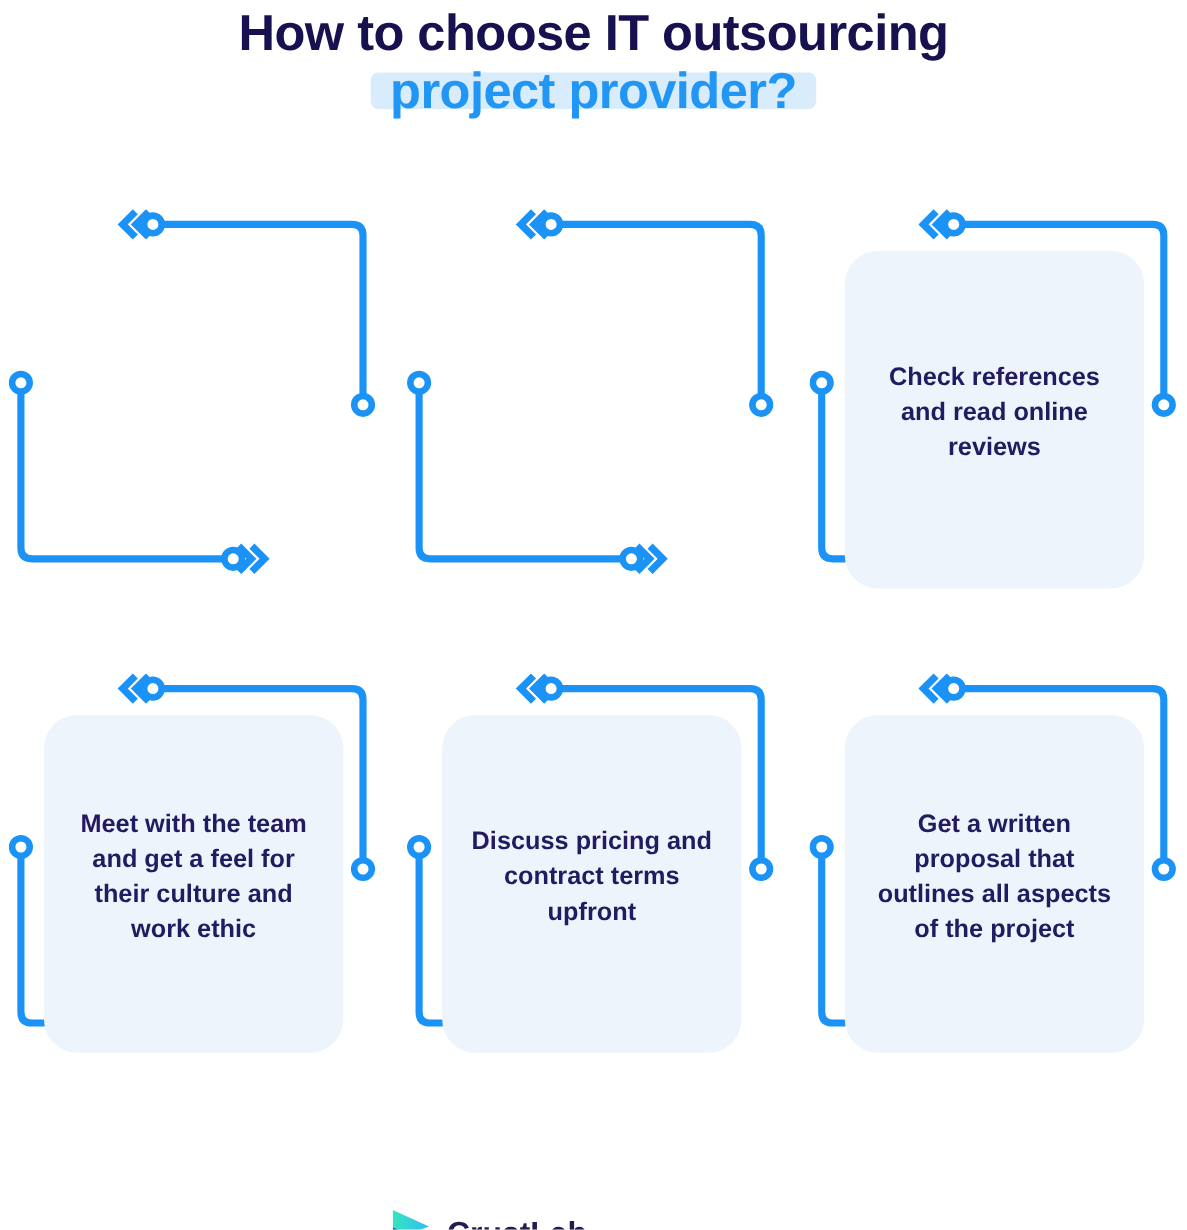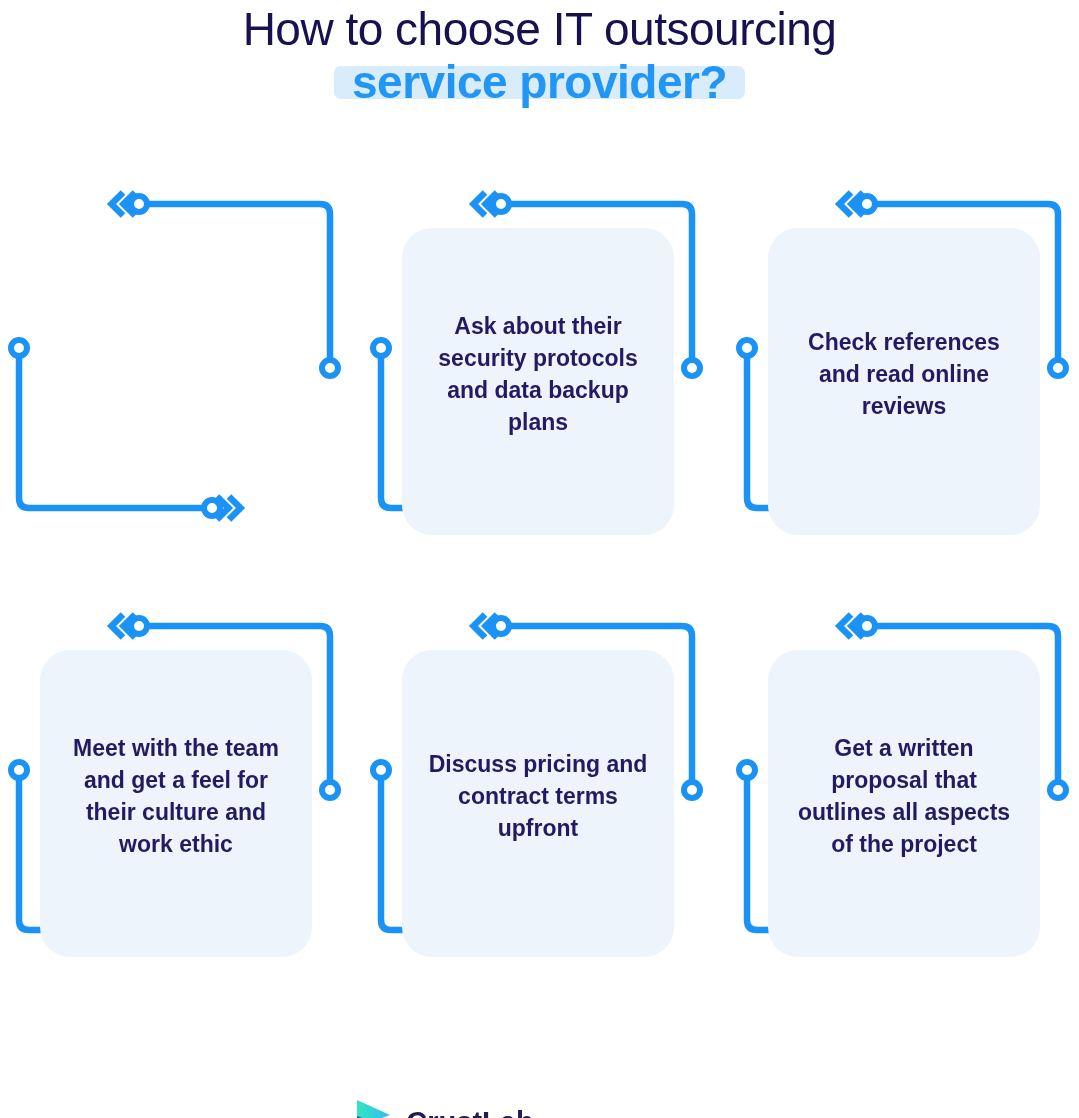--- a/index.html
+++ b/index.html
@@ -7,21 +7,21 @@
     position:relative;
     width:1079px;height:1118px;
     background:#ffffff;
     font-family:"Liberation Sans", sans-serif;
     overflow:hidden;
   }
   
   .title{position:absolute;top:0;left:0;width:1079px;text-align:center;}
   .title .t1{
     margin-top:2px;
-    font-size:46px;font-weight:400;letter-spacing:-0.5px;
+    font-size:46px;font-weight:700;letter-spacing:-0.5px;
     color:#171150;line-height:54px;
   }
   .title .t2wrap{line-height:52px;}
   .title .t2{
     position:relative;display:inline-block;
     font-size:46px;font-weight:700;letter-spacing:-0.5px;
     color:#2196F4;line-height:52px;z-index:0;
   }
   .title .t2::before{
     content:"";position:absolute;z-index:-1;
@@ -56,21 +56,21 @@
   }
 </style>
 </head>
 <body>
 
 <div class="canvas">
 
   <header class="title">
     <div class="t1">How to choose IT outsourcing</div>
     <div class="t2wrap">
-      <span class="t2">service provider?</span>
+      <span class="t2">project provider?</span>
     </div>
   </header>
 
   <div class="board">
 
     <div class="cell c1">
       <svg class="connector" width="344" height="352" viewBox="0 0 344 352">
         <g fill="none" stroke="#1B93F6" stroke-width="6.5">
           <g>
             <path d="M115,7.5 L103.5,19 L115,30.5"></path>
@@ -106,23 +106,20 @@
               <path d="M221,311.5 L232.5,323 L221,334.5"></path>
           </g>
           <g fill="#ffffff" stroke-width="6">
             <circle cx="131" cy="19" r="8"></circle>
               <circle cx="322" cy="183" r="8"></circle>
             <circle cx="11" cy="163" r="8"></circle>
               <circle cx="204" cy="323" r="8"></circle>
           </g>
         </g>
       </svg>
-      <div class="card">
-        <p>Ask about their security protocols and data backup plans</p>
-      </div>
     </div>
 
     <div class="cell c3">
       <svg class="connector" width="344" height="352" viewBox="0 0 344 352">
         <g fill="none" stroke="#1B93F6" stroke-width="6.5">
           <g>
             <path d="M115,7.5 L103.5,19 L115,30.5"></path>
               <path d="M127,7.5 L115.5,19 L127,30.5"></path>
           </g>
           <path d="M131,19 H312 Q322,19 322,29 V183"></path>

